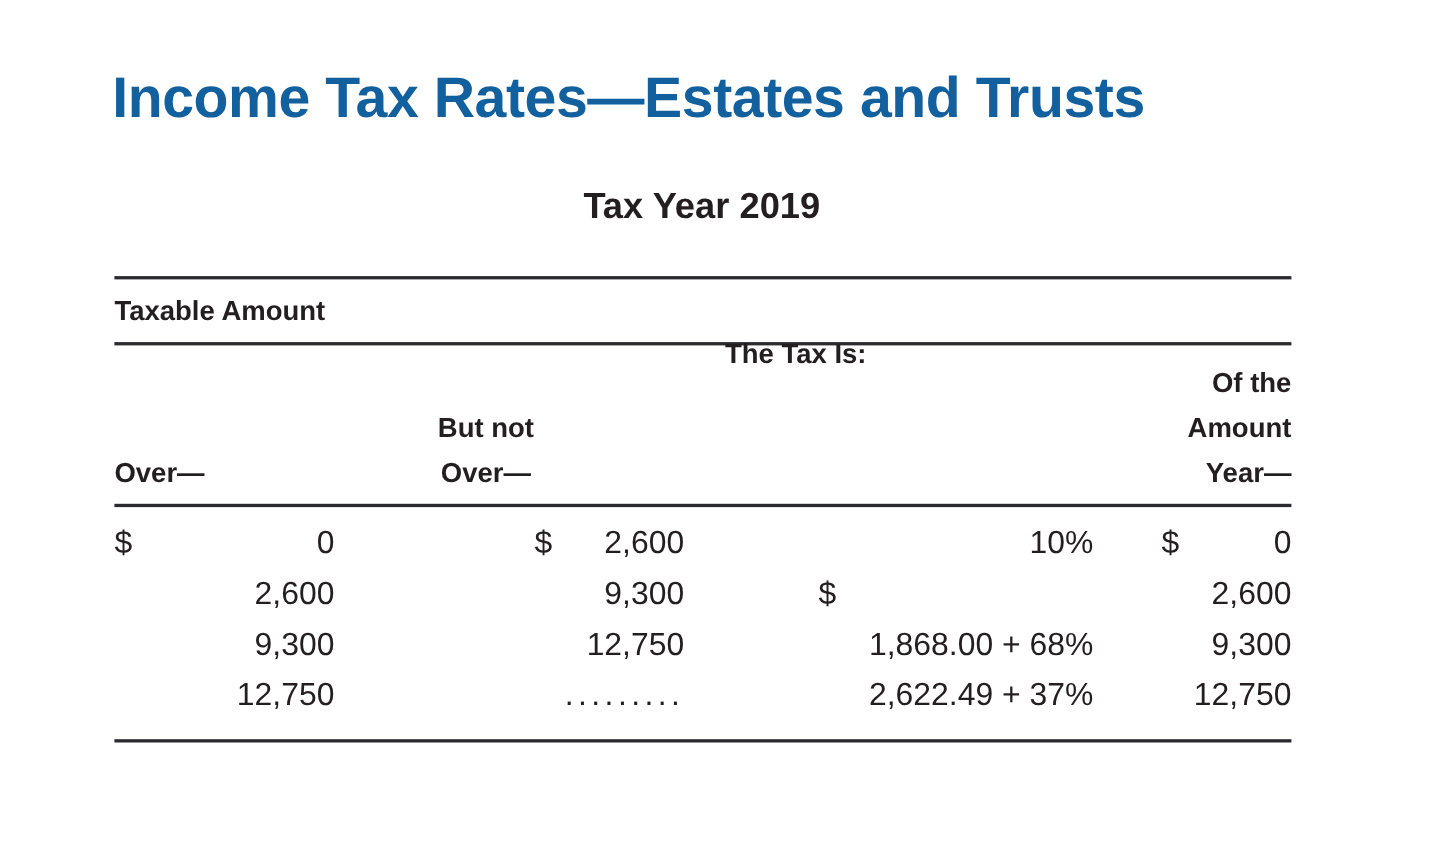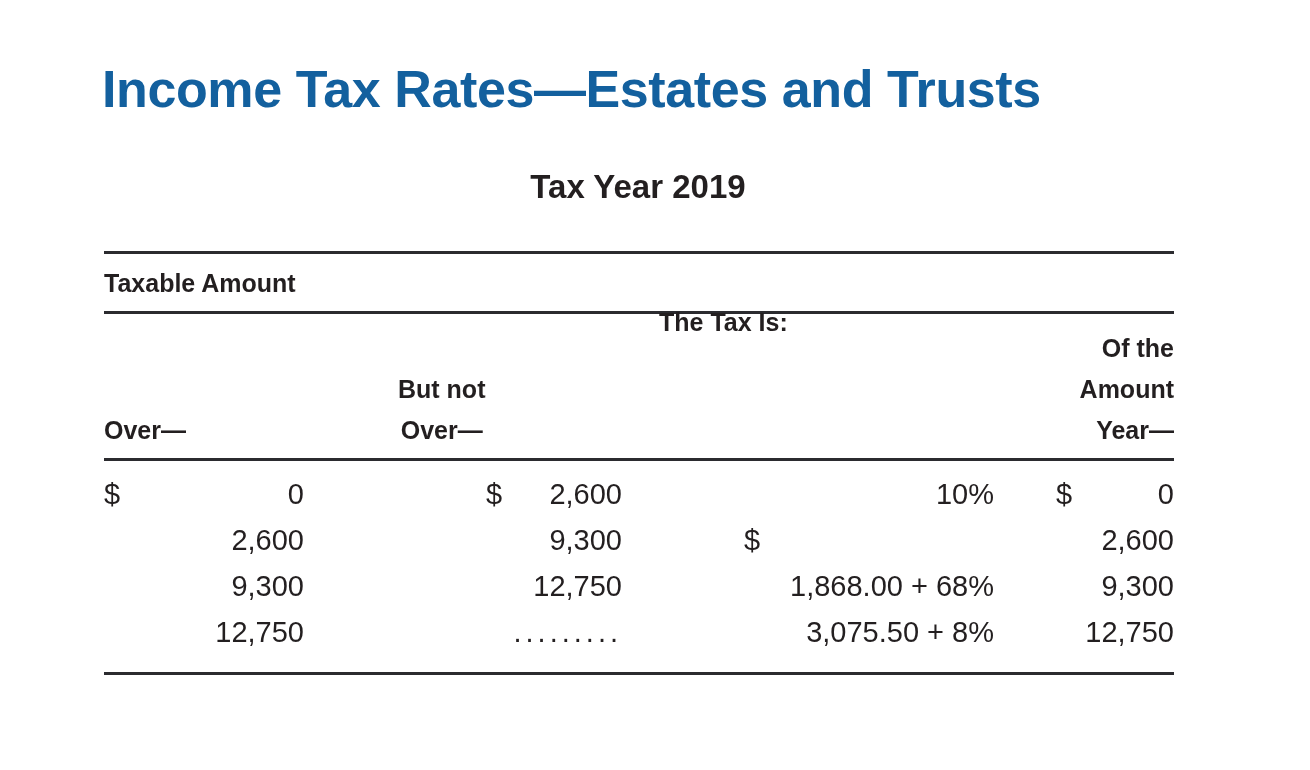--- a/index.html
+++ b/index.html
@@ -239,21 +239,21 @@
       <div class="cell c1">
         <span class="cur"></span>
         <span>12,750</span>
       </div>
       <div class="cell c2">
         <span class="cur"></span>
         <span class="dots">.........</span>
       </div>
       <div class="cell c3">
         <span class="cur"></span>
-        <span>3,075.50 + 8%</span>
+        <span>2,622.49 + 37%</span>
       </div>
       <div class="cell c4">
         <span class="cur"></span>
         <span>12,750</span>
       </div>
     </div>
 
   </div>
 </div>
 

